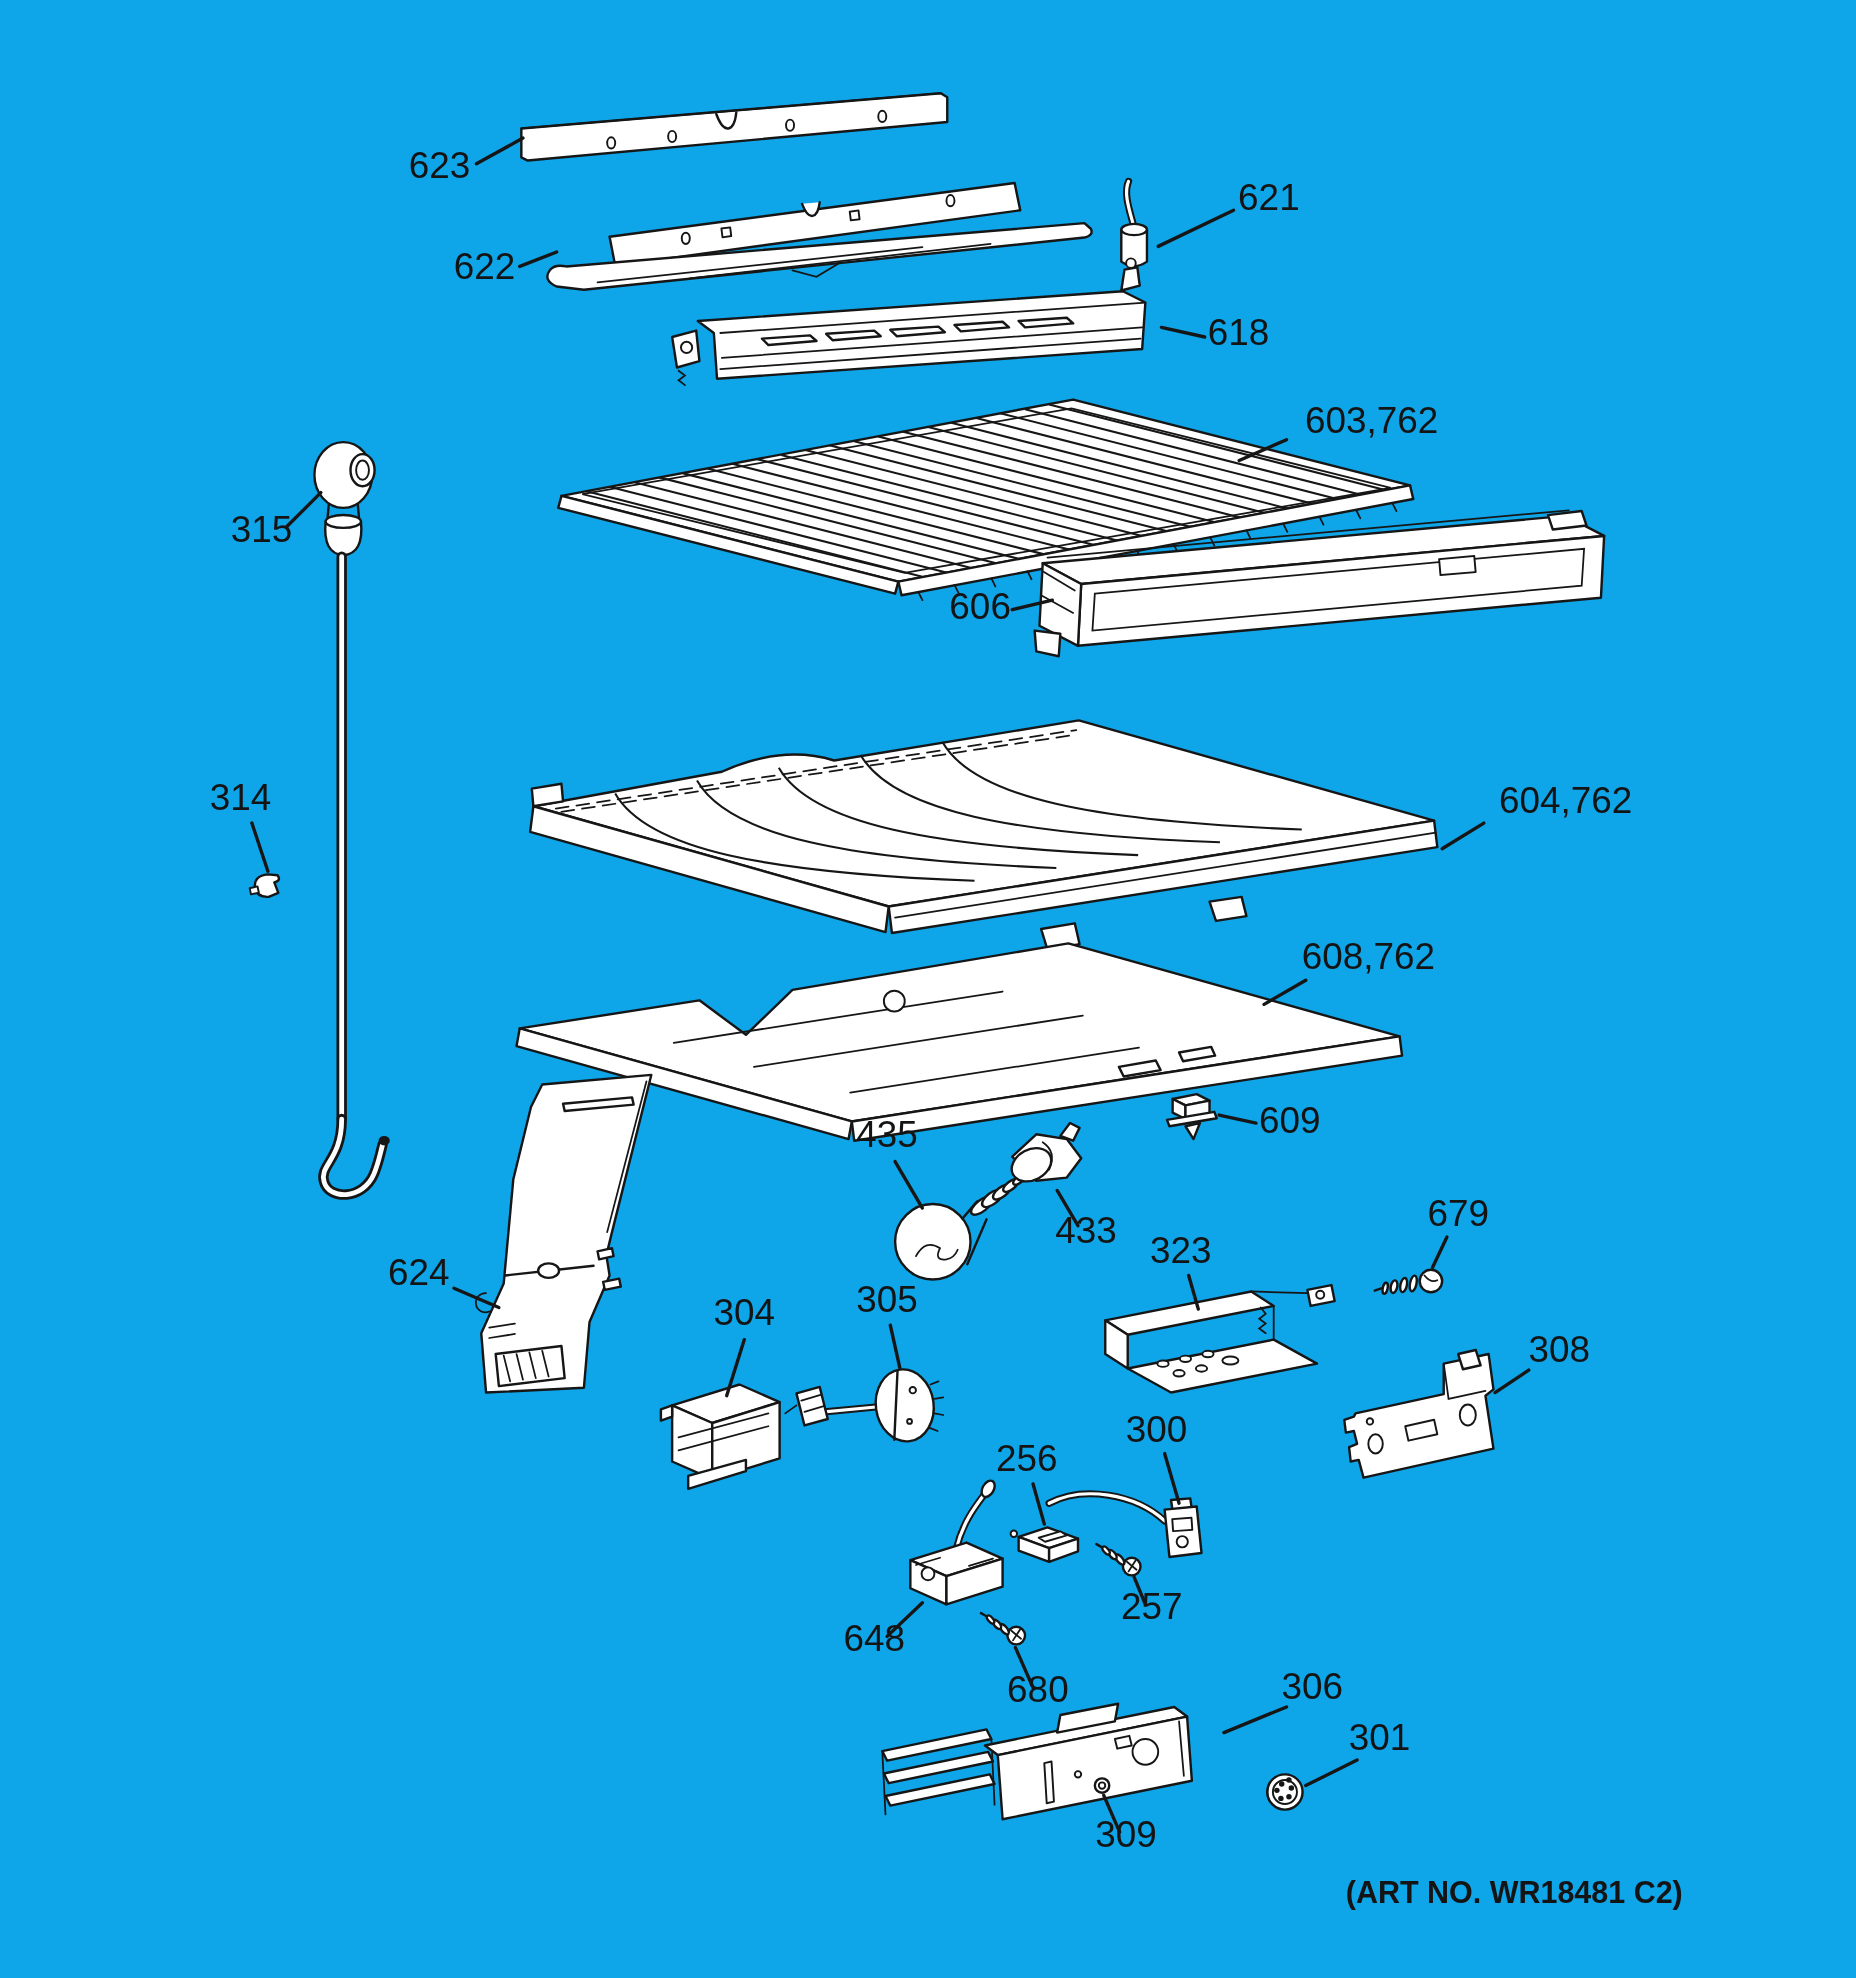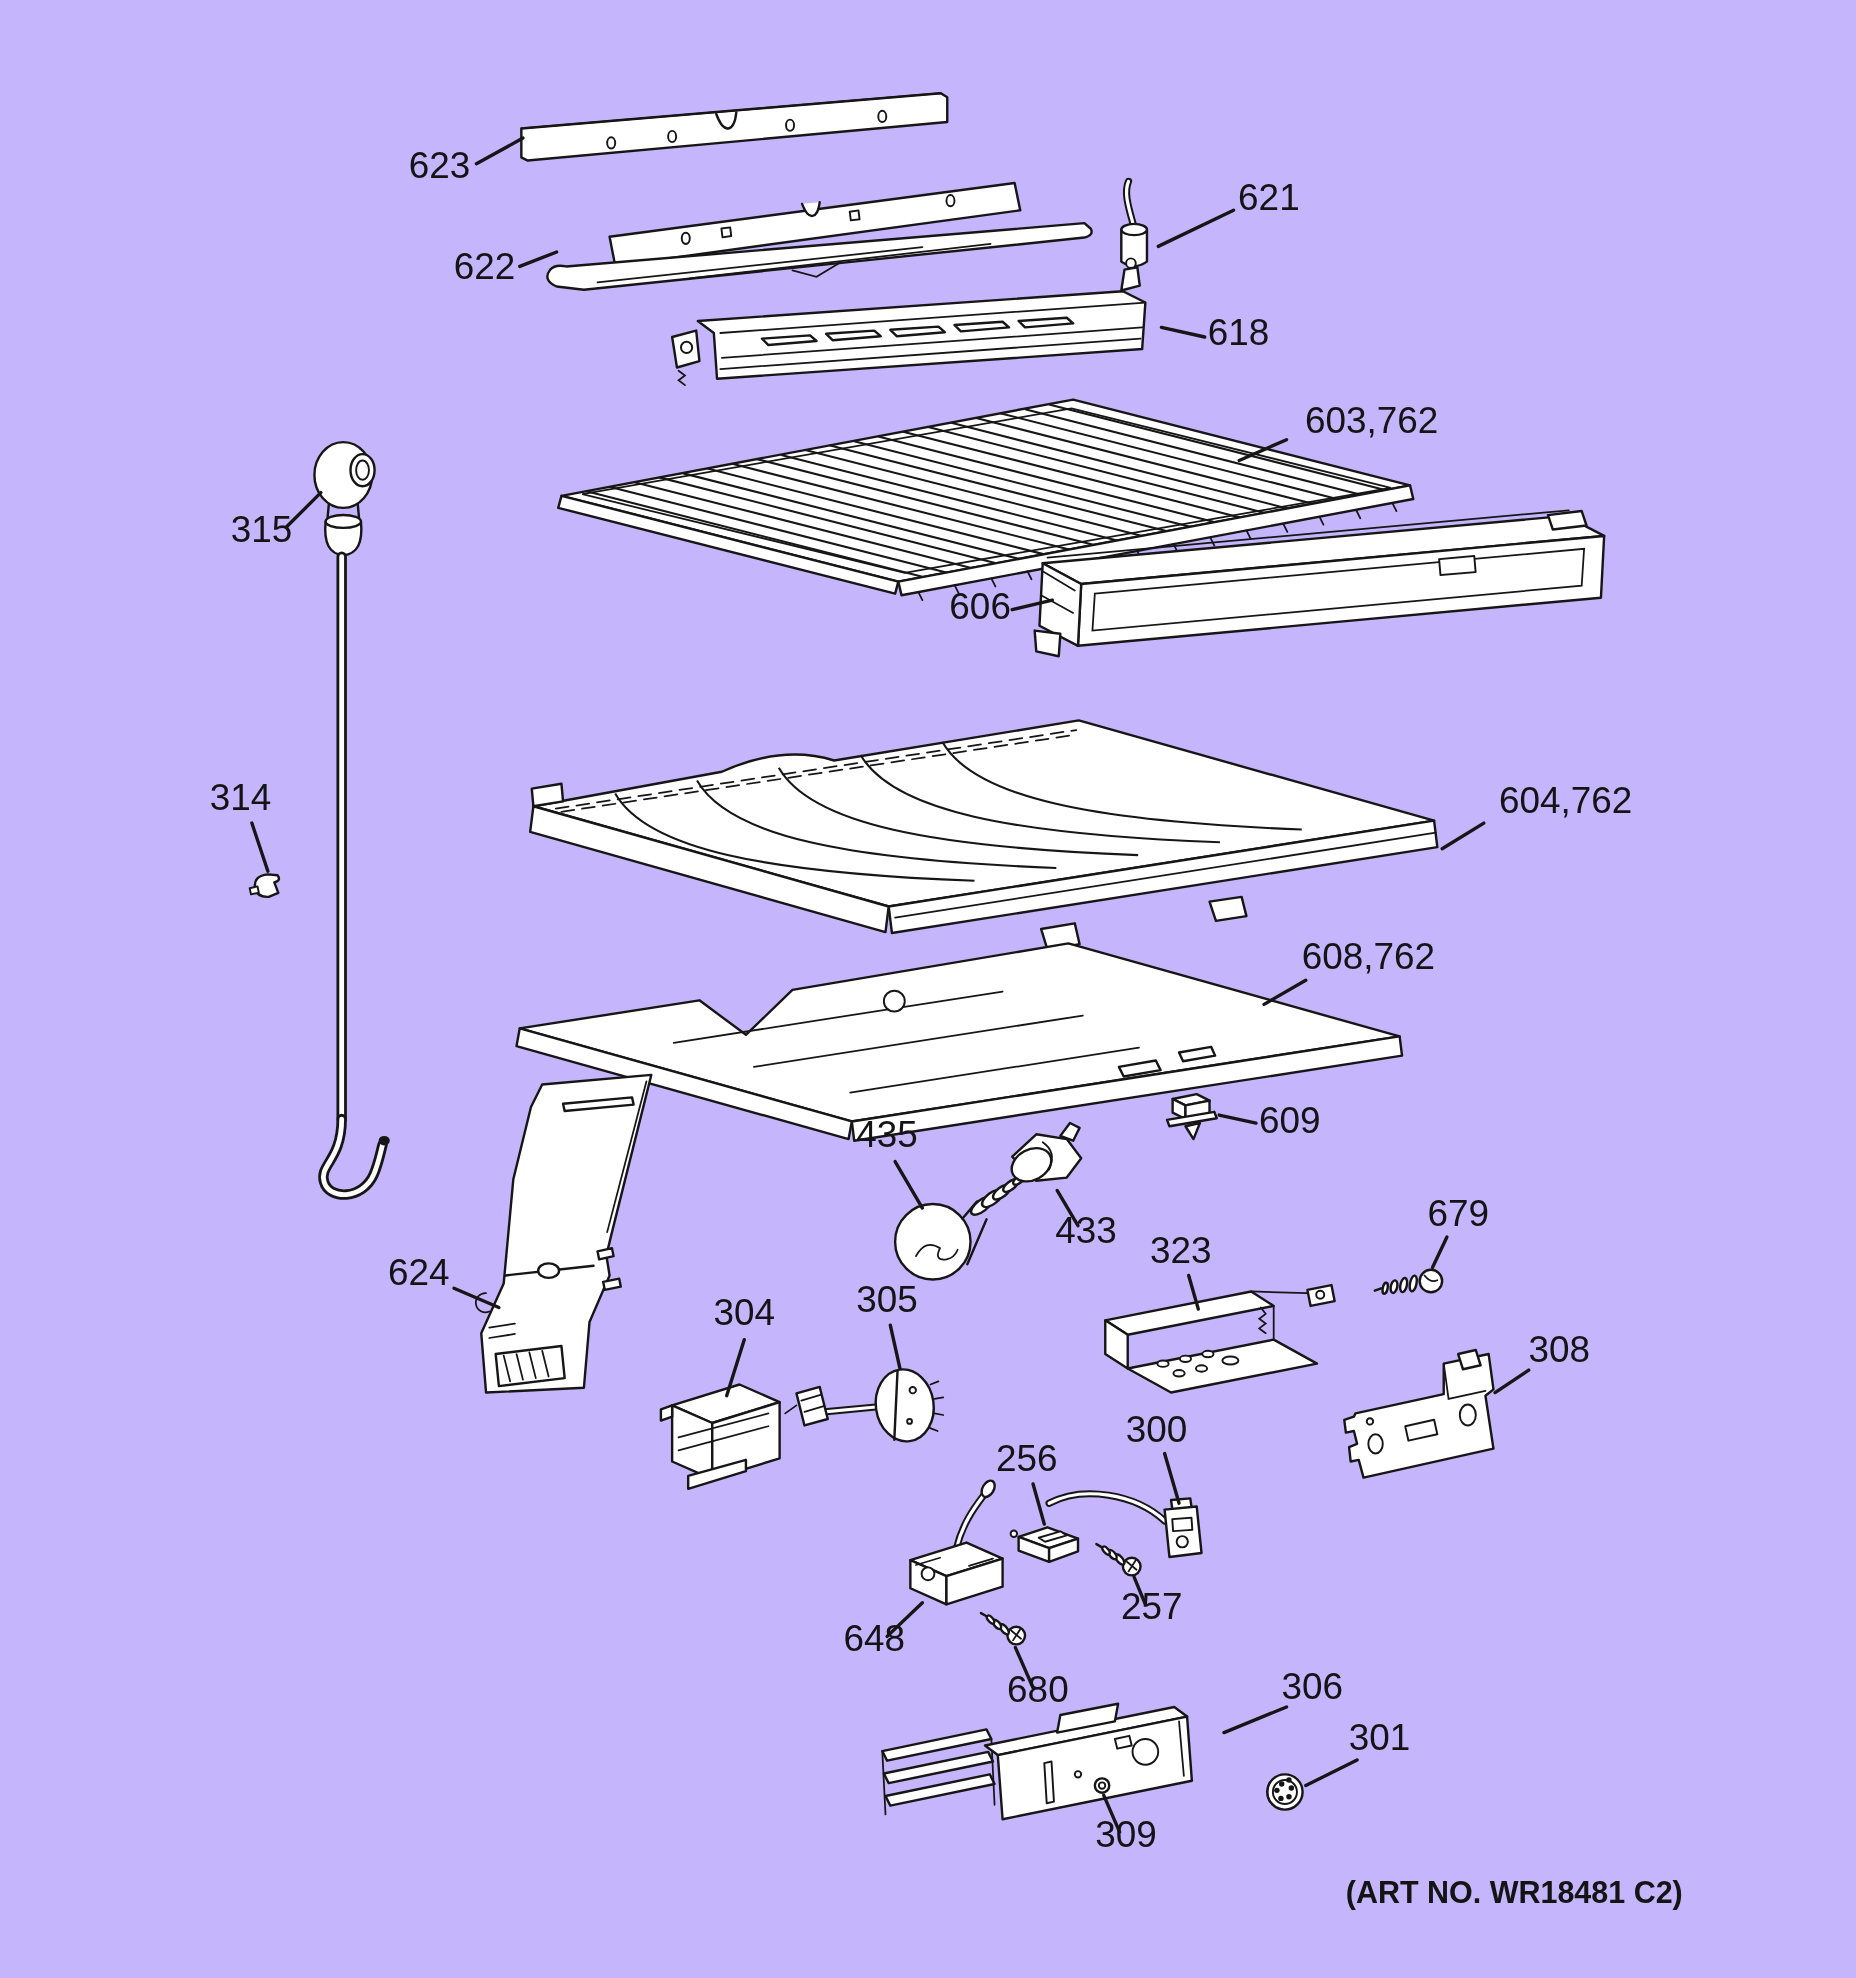--- a/index.html
+++ b/index.html
@@ -1,16 +1,16 @@
 <!DOCTYPE html>
 <html style="font-size:13px"><head>
 <meta charset="utf-8">
 <style>
   html,body{margin:0;padding:0;background:#ffffff;}
-  .stage{position:relative;width:1856px;height:1979px;background:#c4b5fd;overflow:hidden;
+  .stage{position:relative;width:1856px;height:1979px;background:#0ea5e9;overflow:hidden;
          font-family:"Liberation Sans",sans-serif;}
   svg{position:absolute;left:0;top:0;}
   .s  {fill:none;stroke:#161616;stroke-width:3;stroke-linejoin:round;stroke-linecap:round;}
   .sw {fill:#ffffff;stroke:#161616;stroke-width:3;stroke-linejoin:round;stroke-linecap:round;}
   .sw2{fill:#ffffff;stroke:#161616;stroke-width:2.4;stroke-linejoin:round;}
   .thin{fill:none;stroke:#161616;stroke-width:2.2;stroke-linecap:round;}
   .rib {fill:none;stroke:#161616;stroke-width:2.6;}
   .tube{fill:none;stroke:#161616;stroke-width:13;stroke-linecap:round;}
   .tubein{fill:none;stroke:#ffffff;stroke-width:6;stroke-linecap:round;}
   .wire{fill:none;stroke:#161616;stroke-width:9;stroke-linecap:round;}

